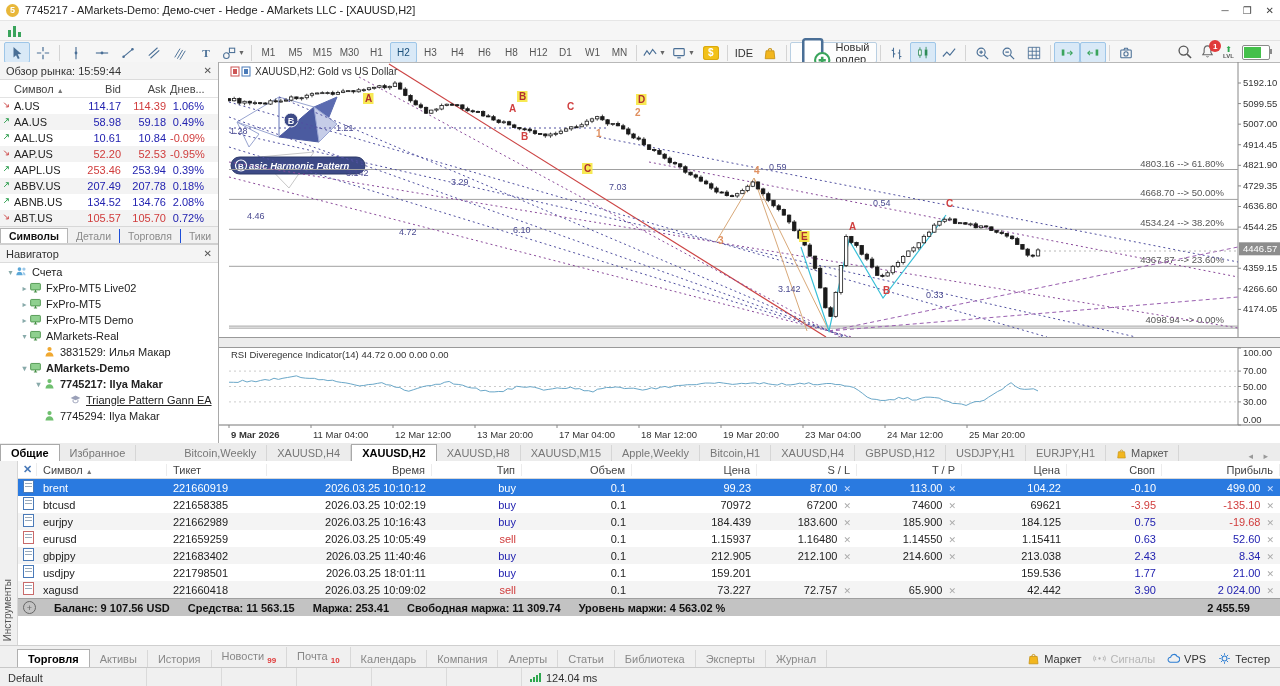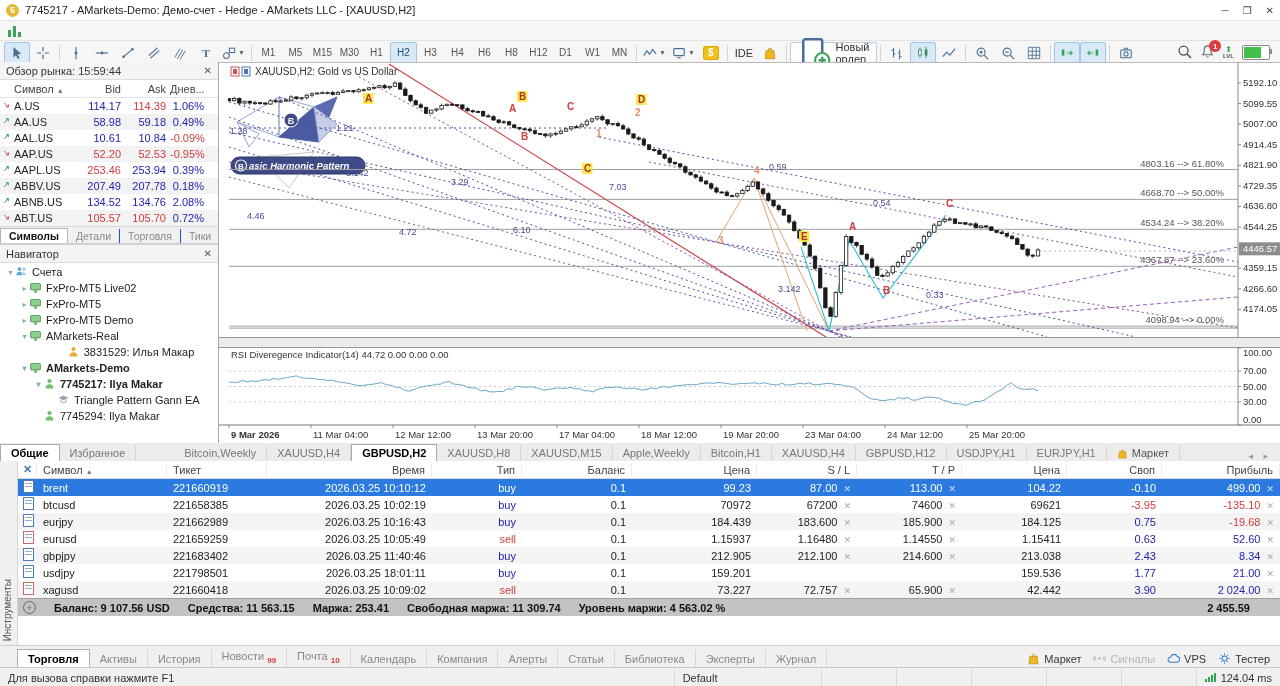--- a/index.html
+++ b/index.html
@@ -459,21 +459,21 @@
             <span>FxPro-MT5 Demo</span>
           </div>
           <div class="nav-row" style="padding-left: 20px;">
             <span class="chev">▾</span>
             <span><svg viewBox="0 0 16 16" style="width: 13px; height: 13px; margin-right: 4px;">
                 <rect x="2" y="3" width="12" height="8" rx="1" fill="#8fd08f" stroke="#3d8b3d"></rect>
                 <path d="M6 13.5h4M8 11v2.5" stroke="#3d8b3d" stroke-width="1.2" fill="none"></path>
               </svg></span>
             <span>AMarkets-Real</span>
           </div>
-          <div class="nav-row" style="padding-left: 34px; justify-content: center;">
+          <div class="nav-row" style="padding-left: 34px;">
             <span class="chev"></span>
             <span><svg viewBox="0 0 16 16" style="width: 13px; height: 13px; margin-right: 4px;">
                 <circle cx="8" cy="5" r="2.6" fill="#f0a830"></circle>
                 <path d="M3 14c.5-3.5 2.3-5 5-5s4.5 1.5 5 5z" fill="#f0a830"></path>
               </svg></span>
             <span>3831529: Илья Макар</span>
           </div>
           <div class="nav-row bold" style="padding-left: 20px;">
             <span class="chev">▾</span>
             <span><svg viewBox="0 0 16 16" style="width: 13px; height: 13px; margin-right: 4px;">
@@ -483,21 +483,21 @@
             <span>AMarkets-Demo</span>
           </div>
           <div class="nav-row bold" style="padding-left: 34px;">
             <span class="chev">▾</span>
             <span><svg viewBox="0 0 16 16" style="width: 13px; height: 13px; margin-right: 4px;">
                 <circle cx="8" cy="5" r="2.6" fill="#6fbf6f"></circle>
                 <path d="M3 14c.5-3.5 2.3-5 5-5s4.5 1.5 5 5z" fill="#6fbf6f"></path>
               </svg></span>
             <span>7745217: Ilya Makar</span>
           </div>
-          <div class="nav-row" style="padding-left: 48px;">
+          <div class="nav-row" style="padding-left: 60px; text-decoration: underline;">
             <span class="chev"></span>
             <span><svg viewBox="0 0 16 16" style="width: 13px; height: 13px; margin-right: 4px;">
                 <path d="M2 6l6-3 6 3-6 3z" fill="#9aa0b8"></path>
                 <path d="M5 8.2v2.8c1.8 1.4 4.2 1.4 6 0V8.2" fill="none" stroke="#9aa0b8" stroke-width="1.2"></path>
               </svg></span>
             <span>Triangle Pattern Gann EA</span>
           </div>
           <div class="nav-row" style="padding-left: 34px;">
             <span class="chev"></span>
             <span><svg viewBox="0 0 16 16" style="width: 13px; height: 13px; margin-right: 4px;">
@@ -982,21 +982,21 @@
       </svg>
   </div>
 </div>
 
 <div id="tabsrow">
     <span class="ctab active">Общие</span>
     <span class="ctab">Избранное</span>
     <span style="width: 38px;"></span>
     <span class="ctab">Bitcoin,Weekly</span>
     <span class="ctab">XAUUSD,H4</span>
-    <span class="ctab active">GBPUSD,H2</span>
+    <span class="ctab active">XAUUSD,H2</span>
     <span class="ctab">XAUUSD,H8</span>
     <span class="ctab">XAUUSD,M15</span>
     <span class="ctab">Apple,Weekly</span>
     <span class="ctab">Bitcoin,H1</span>
     <span class="ctab">XAUUSD,H4</span>
     <span class="ctab">GBPUSD,H12</span>
     <span class="ctab">USDJPY,H1</span>
     <span class="ctab">EURJPY,H1</span>
     <span class="ctab">
       <span style="display:inline-flex;width:11px;height:11px">
@@ -1014,21 +1014,21 @@
   <div class="vstrip">
     <span>Инструменты</span>
   </div>
   <div class="trade">
     <div class="t-grid t-head" id="trade-head">
         <div style="color:#4a7ab8;font-weight:bold">✕</div>
         <div class="">Символ <span style="font-size:7px;color:#777">▲</span></div>
         <div class="">Тикет</div>
         <div class=" ra">Время</div>
         <div class=" ra">Тип</div>
-        <div class=" ra">Баланс</div>
+        <div class=" ra">Объем</div>
         <div class=" ra">Цена</div>
         <div class=" ra">S / L</div>
         <div class=" ra">T / P</div>
         <div class=" ra">Цена</div>
         <div class=" ra">Своп</div>
         <div class=" ra">Прибыль</div>
       </div>
     <div id="trade-rows">
         <div class="t-grid t-row sel">
           <div><span class="doc-ic "></span></div>
@@ -1175,21 +1175,20 @@
       <span class="bb-item"><span style="display:inline-flex;width:13px;height:13px">
           <svg viewBox="0 0 16 16">
             <circle cx="8" cy="8" r="3" fill="none" stroke="#2d7dd2" stroke-width="1.3"></circle>
             <path d="M8 1.5v2M8 12.5v2M1.5 8h2M12.5 8h2M3.6 3.6l1.4 1.4M11 11l1.4 1.4M12.4 3.6L11 5M5 11l-1.4 1.4" stroke="#2d7dd2" stroke-width="1.2" fill="none"></path>
           </svg>
         </span>Тестер</span>
     </span>
   </div>
 
 <div id="statusbar">
-  <div class="st-cell st-help">Для вызова справки нажмите F1</div>
   <div class="st-cell" style="width:130px">Default</div>
   <div class="st-cell" style="width:58px"></div>
   <div class="st-cell" style="width:58px"></div>
   <div class="st-cell" style="width:58px"></div>
   <div class="st-cell" style="width:58px"></div>
   <div class="st-cell" style="width:58px"></div>
   <div class="st-cell" style="border-right:none">
     <span class="sig-bars">
         <i style="height:3px"></i>
         <i style="height:5px"></i>

